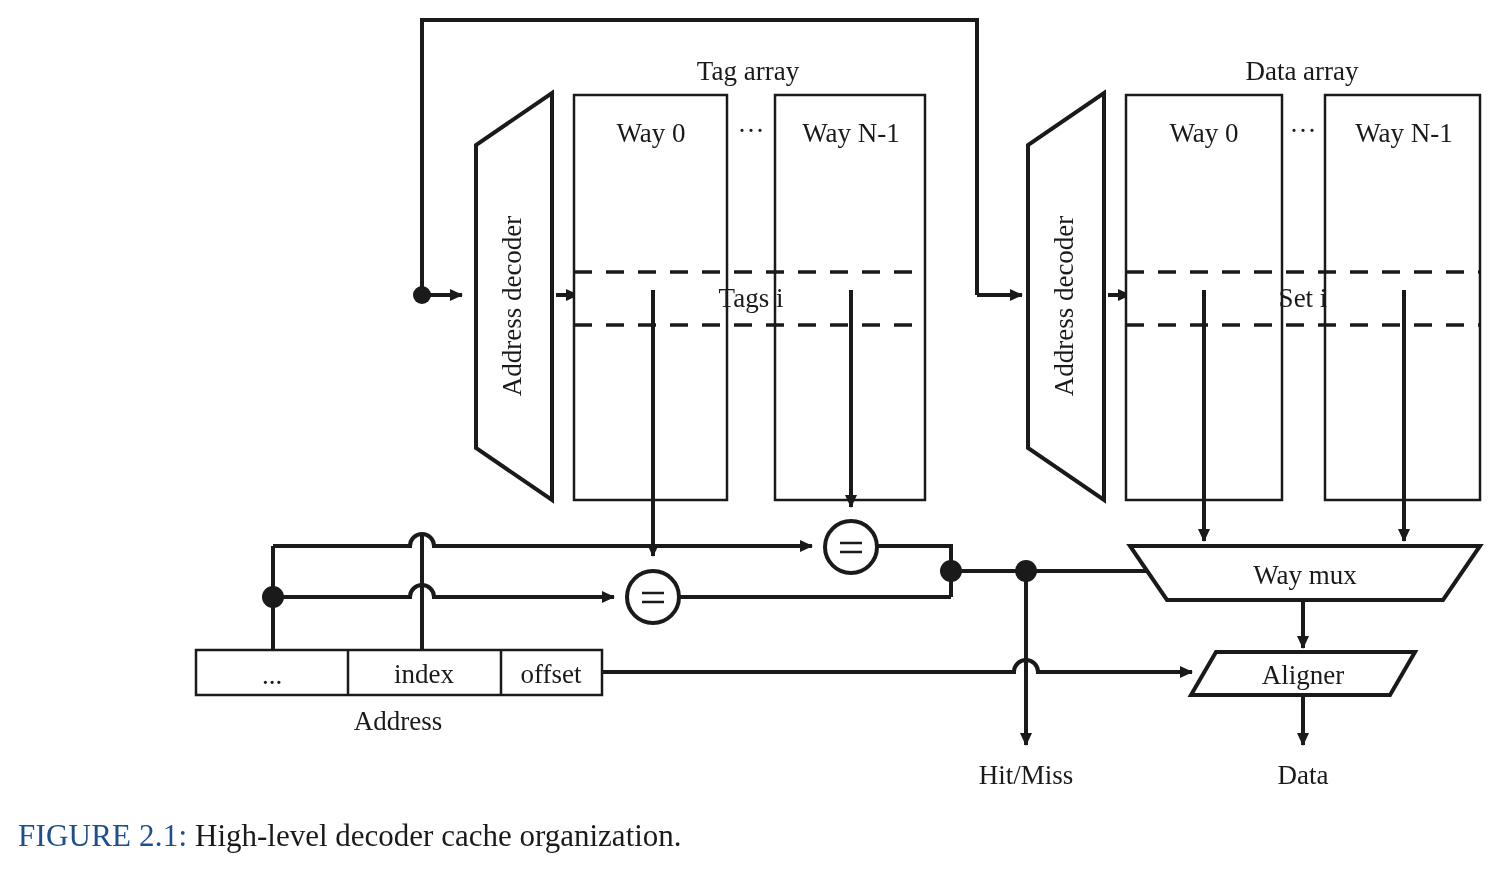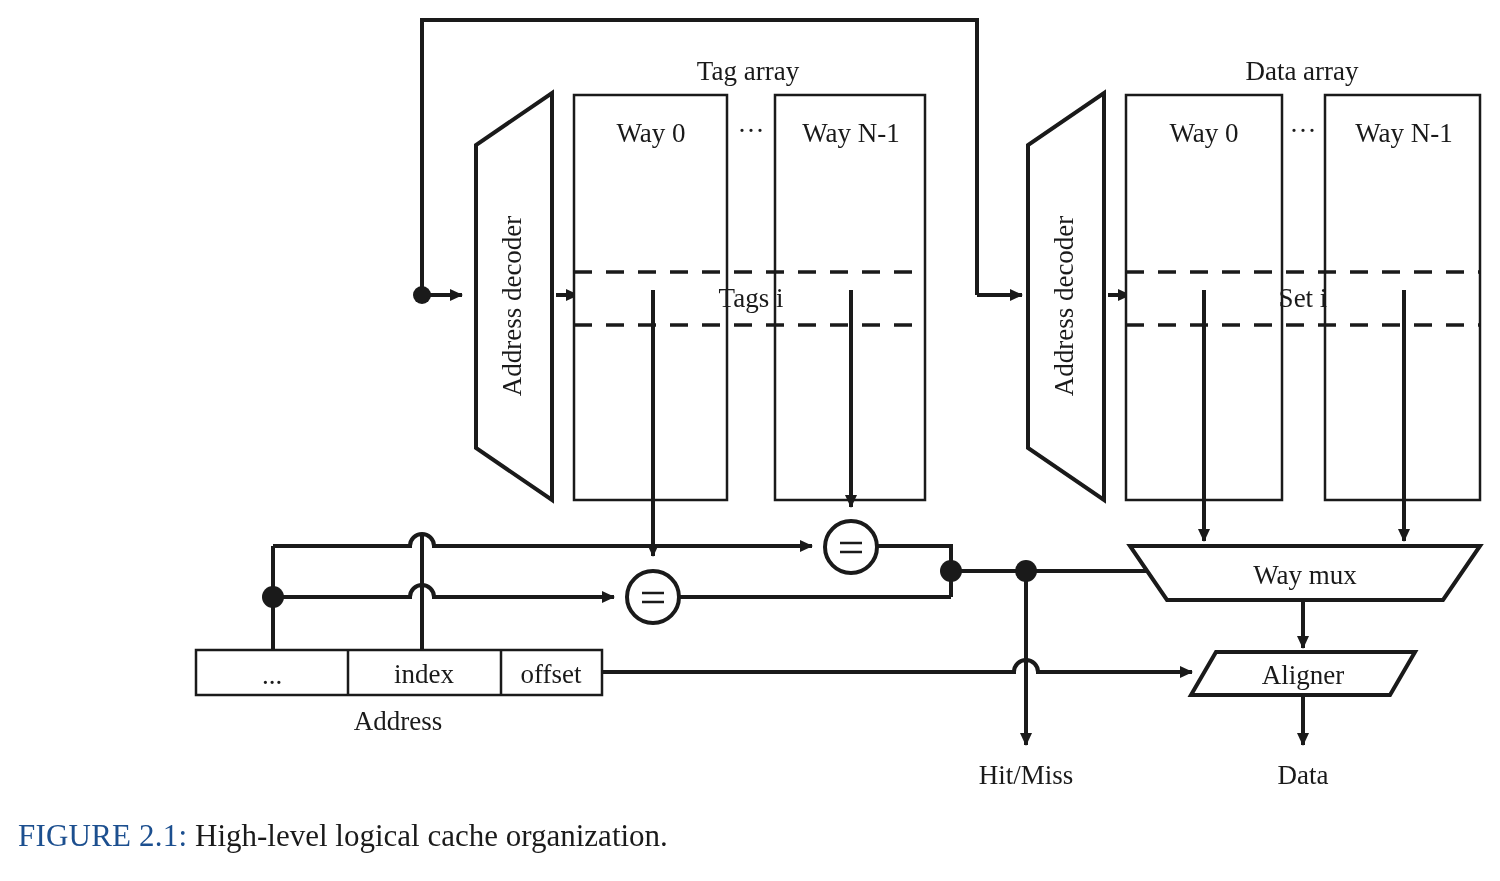--- a/index.html
+++ b/index.html
@@ -146,16 +146,16 @@
       <path class="wire" d="M1303,695 L1303,745" marker-end="url(#ah)"></path>
     </g>
 
     <text class="lbl lbl-mid" x="1026" y="784">Hit/Miss</text>
     <text class="lbl lbl-mid" x="1303" y="784">Data</text>
 
   </svg>
 
   <div class="caption">
     <b>FIGURE 2.1:</b>
-    <span>High-level logical cache organization.</span>
+    <span>High-level decoder cache organization.</span>
   </div>
 
 </div>
 
 </body></html>

